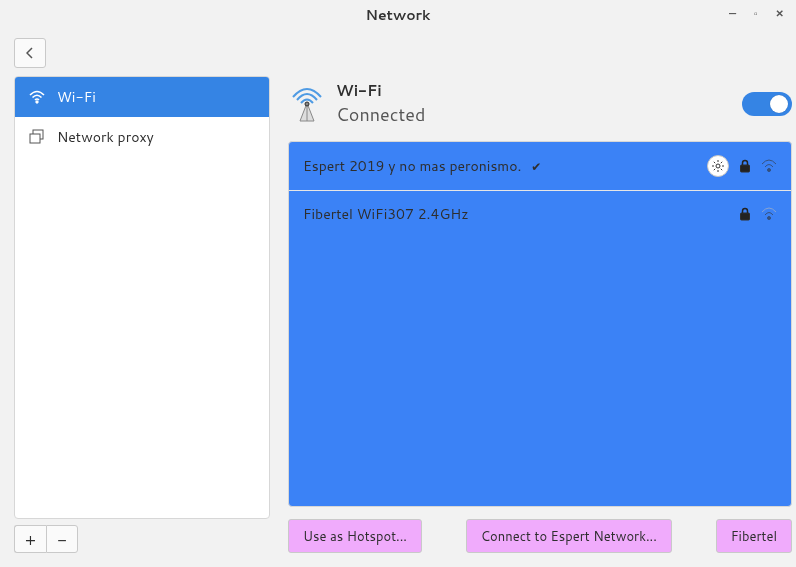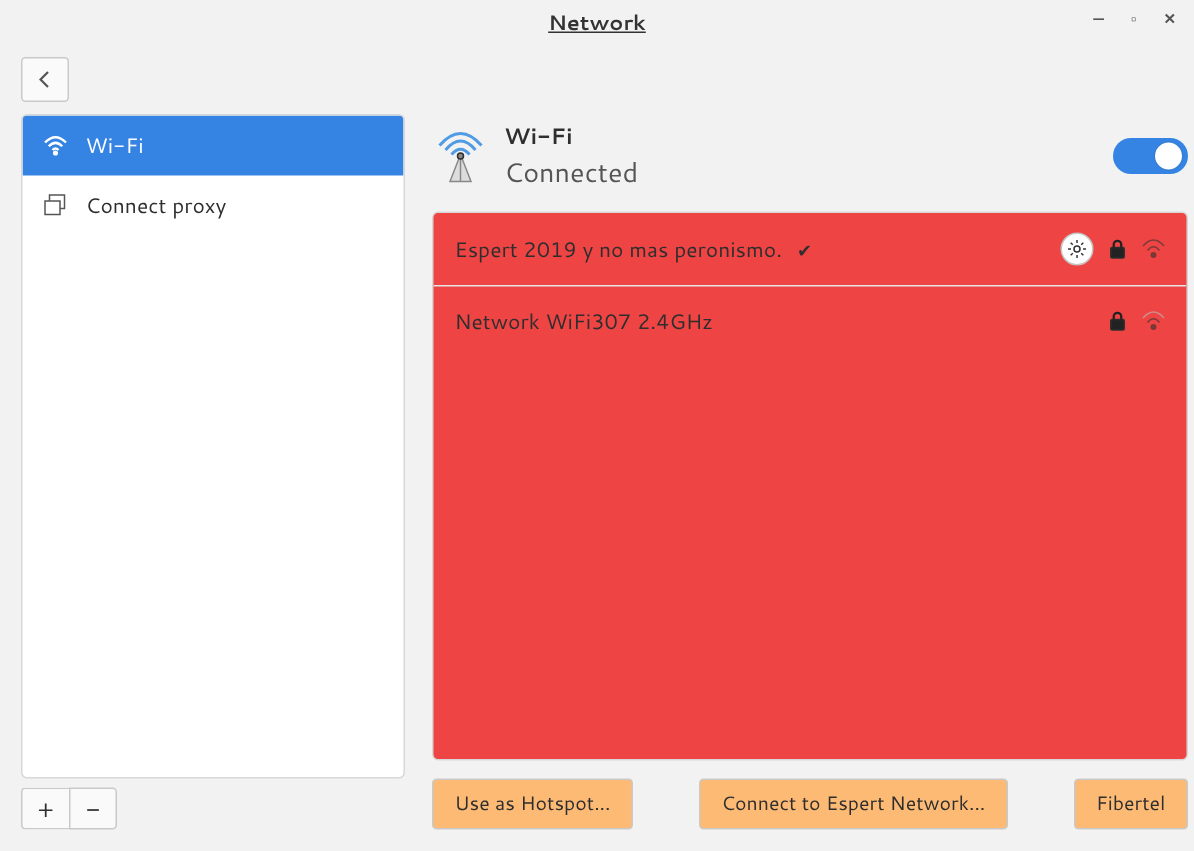--- a/index.html
+++ b/index.html
@@ -1,17 +1,17 @@
 <!DOCTYPE html>
 <html><head>
 <meta charset="utf-8">
 <style>
 * { box-sizing: border-box; margin: 0; padding: 0; }
 body { font-family: "Cantarell", "Segoe UI", sans-serif; background: #f2f2f2; font-size: 14px; color: #2e2e2e; width: 796px; height: 567px; overflow: hidden; }
-.titlebar { display: flex; align-items: center; justify-content: center; height: 30px; position: relative; font-weight: bold; color: #333; text-decoration: underline; }
+.titlebar { display: flex; align-items: center; justify-content: center; height: 30px; position: relative; font-weight: bold; color: #333; }
 .titlebar .wincontrols { position: absolute; right: 12px; top: 6px; display: flex; gap: 18px; font-size: 10px; color: #555; }
 .titlebar .wincontrols span { cursor: pointer; }
 .toprow { padding: 8px 14px; }
 .back-btn { width: 32px; height: 30px; background: #fafafa; border: 1px solid #c9c9c9; border-radius: 3px; display: flex; align-items: center; justify-content: center; cursor: pointer; }
 .back-btn svg { width: 8px; height: 12px; }
 .content { display: flex; padding: 0 4px 14px 14px; gap: 18px; height: calc(567px - 30px - 46px); }
 .sidebar { width: 256px; display: flex; flex-direction: column; }
 .sidebar-list { flex: 1; background: #fff; border: 1px solid #d7d7d7; border-radius: 4px; overflow: hidden; }
 .sidebar-item { display: flex; align-items: center; gap: 12px; padding: 10px 14px; cursor: pointer; color: #2e2e2e; }
 .sidebar-item .lbl { font-size: 14px; }
@@ -23,31 +23,31 @@
 .flat-btn.minus { border-radius: 0 3px 3px 0; }
 .main { flex: 1; display: flex; flex-direction: column; }
 .header-row { display: flex; align-items: center; gap: 10px; padding: 4px 0 14px 0; }
 .wifi-illus { width: 38px; height: 38px; display:flex; align-items:center; justify-content:center; }
 .header-text { display: flex; flex-direction: column; }
 .header-text .title { font-weight: bold; font-size: 15px; }
 .header-text .sub { font-size: 18px; color: #555; }
 .spacer { flex: 1; }
 .toggle { width: 50px; height: 24px; border-radius: 12px; background: #3584e4; position: relative; cursor: pointer; }
 .toggle .knob { width: 18px; height: 18px; border-radius: 50%; background: #fff; position: absolute; right: 4px; top: 3px; box-shadow: 0 0 1px rgba(0,0,0,.3); }
-.net-list { flex: 1; background: #ef4444; border: 1px solid #d7d7d7; border-radius: 4px; overflow: hidden; }
+.net-list { flex: 1; background: #3b82f6; border: 1px solid #d7d7d7; border-radius: 4px; overflow: hidden; }
 .net-row { display: flex; align-items: center; gap: 10px; padding: 13px 14px; border-bottom: 1px solid #e6e6e6; cursor: pointer; }
 .net-row:last-child { border-bottom: none; }
 .net-row .ssid { flex: 0 0 auto; font-size: 14px; }
 .net-row .check { font-size: 12px; }
 .net-row .grow { flex: 1; }
 .net-row .gear { width: 22px; height: 22px; border-radius: 50%; border: 1px solid #c5c5c5; background: #fff; display: flex; align-items: center; justify-content: center; cursor: pointer; }
 .net-row .lock { display:flex; }
 .net-row .signal { display:flex; opacity:.6; }
 .footer-btns { display: flex; gap: 12px; margin-top: 12px; }
-.btn { padding: 7px 14px; background: #fdba74; border: 1px solid #c9c9c9; border-radius: 3px; font-size: 13px; cursor: pointer; }
+.btn { padding: 7px 14px; background: #f0abfc; border: 1px solid #c9c9c9; border-radius: 3px; font-size: 13px; cursor: pointer; }
 .footer-btns .grow { flex: 1; }
 svg { stroke: currentColor; fill: currentColor; }
 </style>
 </head>
 <body>
 
 <div class="titlebar">
   <span>Network</span>
   <div class="wincontrols">
     <span>—</span>
@@ -82,21 +82,21 @@
       </div>
 
 
       <div class="sidebar-item">
         <span class="icon">
           <svg width="16" height="16" viewBox="0 0 16 16">
               <rect x="4" y="1" width="10" height="9" stroke="#555" fill="none"></rect>
               <rect x="1" y="5" width="10" height="9" fill="#fff" stroke="#555"></rect>
             </svg>
         </span>
-        <span class="lbl">Connect proxy</span>
+        <span class="lbl">Network proxy</span>
       </div>
 
     </div>
 
     <div class="sidebar-footer">
       <div class="flat-btn plus">+</div>
       <div class="flat-btn minus">−</div>
     </div>
   </div>
 
@@ -153,21 +153,21 @@
         <span class="signal">
           <svg width="16" height="14" viewBox="0 0 16 14">
               <path d="M1 5 Q8 -3 15 5" stroke="#333" fill="none"></path>
               <path d="M4 8 Q8 3 12 8" stroke="#333" fill="none"></path>
               <circle cx="8" cy="11" r="1.5" fill="#333"></circle>
             </svg>
         </span>
       </div>
 
       <div class="net-row">
-        <span class="ssid">Network WiFi307 2.4GHz</span>
+        <span class="ssid">Fibertel WiFi307 2.4GHz</span>
         <span class="grow"></span>
         <span class="lock">
           <svg width="12" height="14" viewBox="0 0 12 14">
               <rect x="1.5" y="6" width="9" height="7" rx="1" fill="#222"></rect>
               <path d="M3.5 6 V4 a2.5 2.5 0 0 1 5 0 V6" stroke="#222" stroke-width="1.5" fill="none"></path>
             </svg>
         </span>
         <span class="signal">
           <svg width="16" height="14" viewBox="0 0 16 14">
               <path d="M1 5 Q8 -3 15 5" stroke="#bbb" fill="none"></path>

